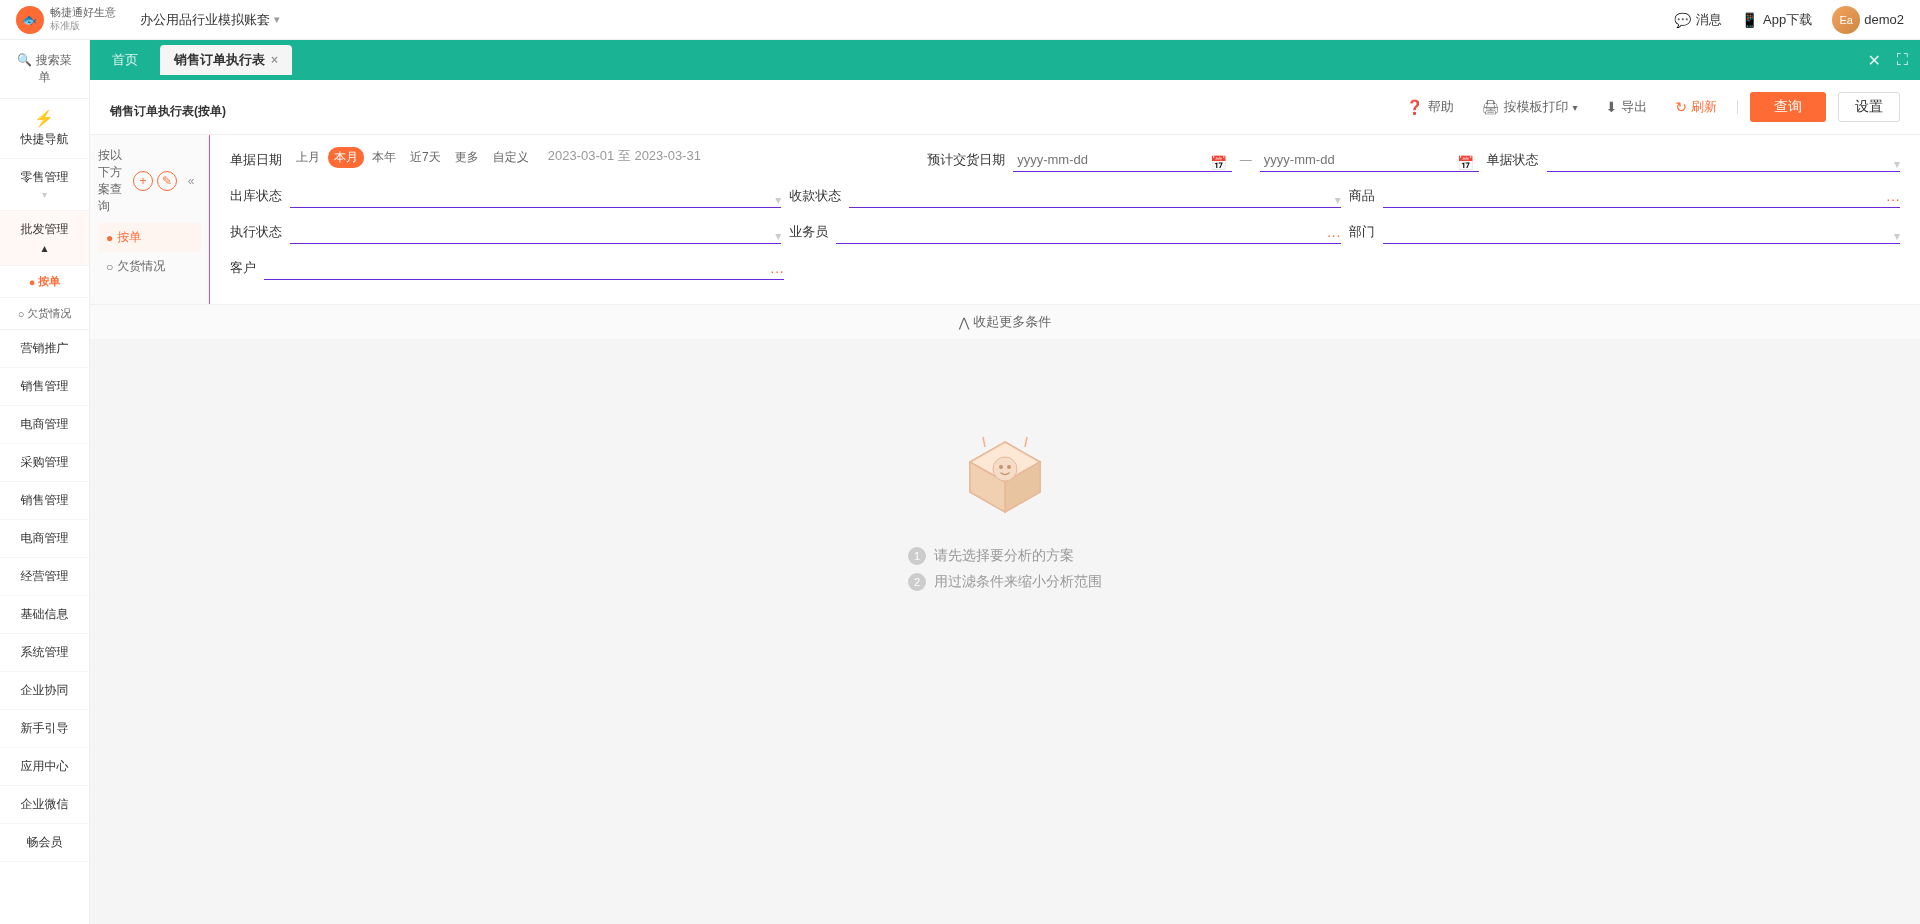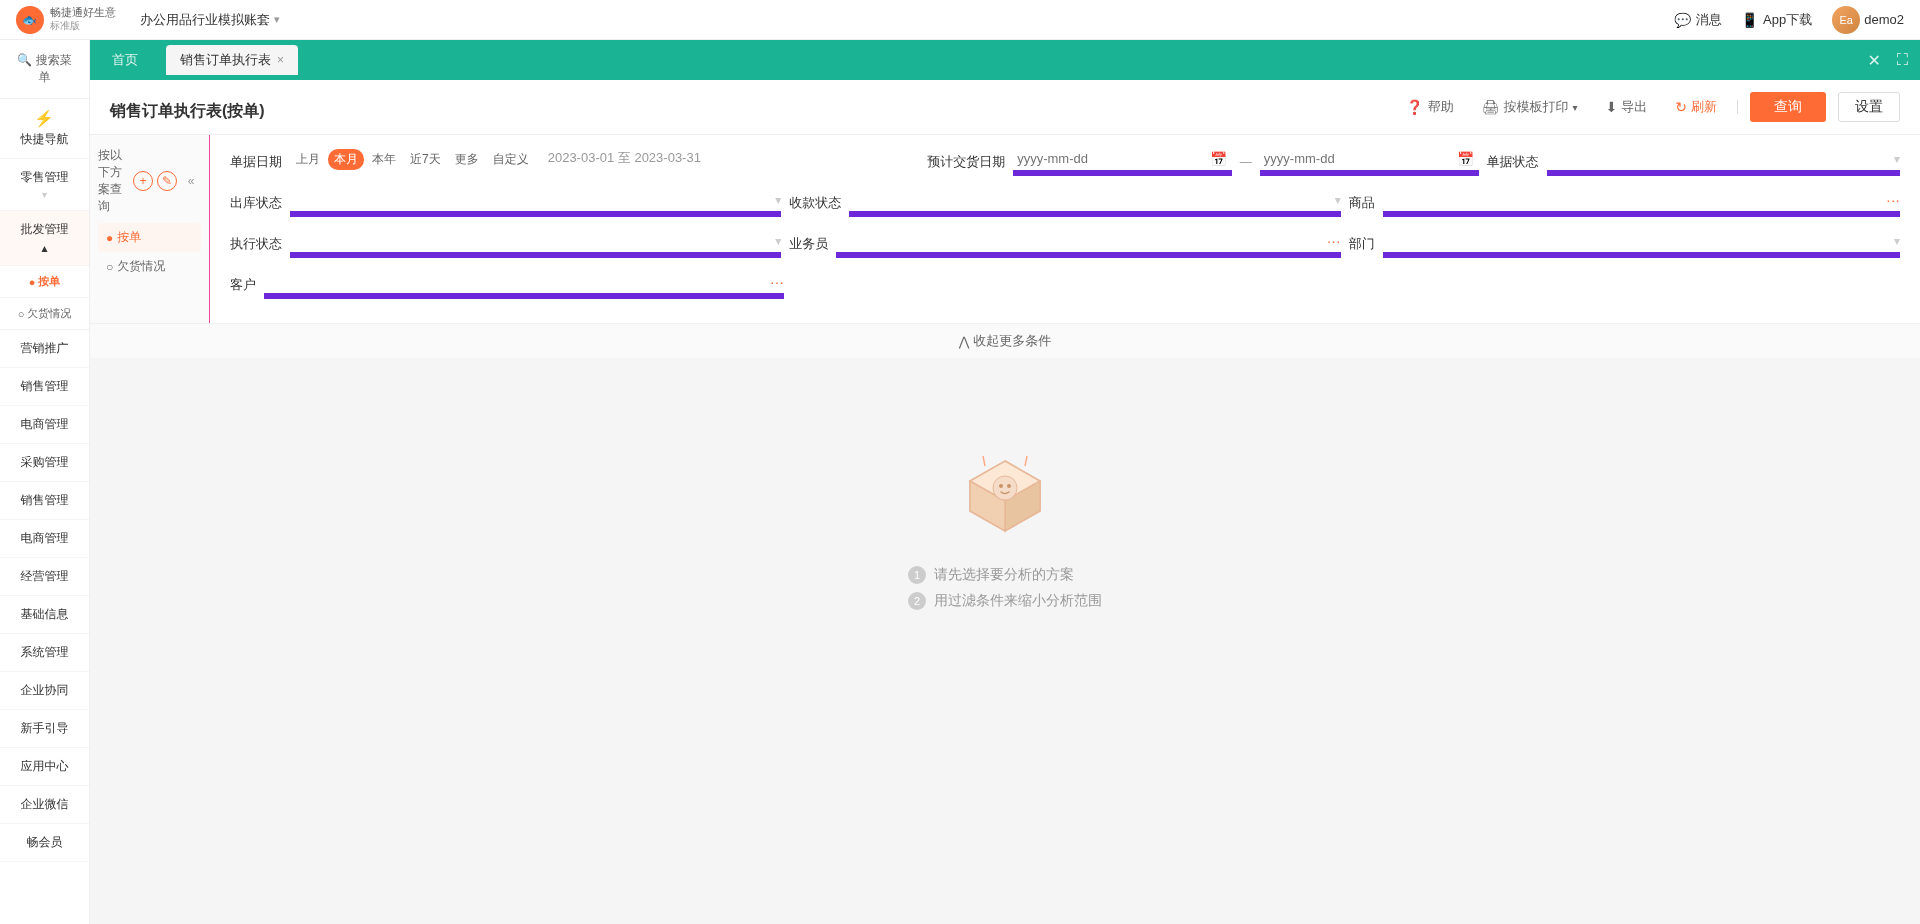--- a/index.html
+++ b/index.html
@@ -157,37 +157,37 @@
       overflow: hidden;
     }
 
     
     .tab-bar {
       height: 40px;
       background: #1ab394;
       display: flex;
       align-items: center;
       padding: 0 8px;
-      gap: 14px;
+      gap: 8px;
       flex-shrink: 0;
     }
     .tab-item {
       padding: 6px 14px;
       font-size: 13px;
       color: rgba(255,255,255,0.85);
       cursor: pointer;
       border-radius: 4px 4px 0 0;
       display: flex;
       align-items: center;
       gap: 6px;
     }
     .tab-item.active {
       background: #f5f5f5;
       color: #333;
-      font-weight: 400;
+      font-weight: 700;
     }
     .tab-close {
       font-size: 12px;
       color: #999;
       cursor: pointer;
     }
     .tab-bar-actions {
       margin-left: auto;
       display: flex;
       align-items: center;
@@ -212,21 +212,21 @@
     
     .page-title-bar {
       background: #fff;
       padding: 12px 20px;
       display: flex;
       align-items: center;
       justify-content: space-between;
       border-bottom: 1px solid #eee;
     }
     .page-title {
-      font-size: 16px;
+      font-size: 12px;
       font-weight: bold;
       color: #333;
       margin-top: 8px;
     }
     .page-title-actions {
       display: flex;
       align-items: center;
       gap: 12px;
     }
     .action-btn {
@@ -350,22 +350,22 @@
     }
     .filter-label {
       font-size: 13px;
       color: #333;
       white-space: nowrap;
       min-width: fit-content;
     }
     .filter-input-with-icon {
       flex: 1;
       display: flex;
-      align-items: center;
-      border-bottom: 6px solid #6d28d9;
+      align-items: flex-end;
+      border-bottom: 1px solid #6d28d9;
       min-width: 0;
     }
     .filter-input-field {
       flex: 1;
       border: none;
       padding: 4px 4px;
       font-size: 13px;
       color: #999;
       outline: none;
       background: transparent;

